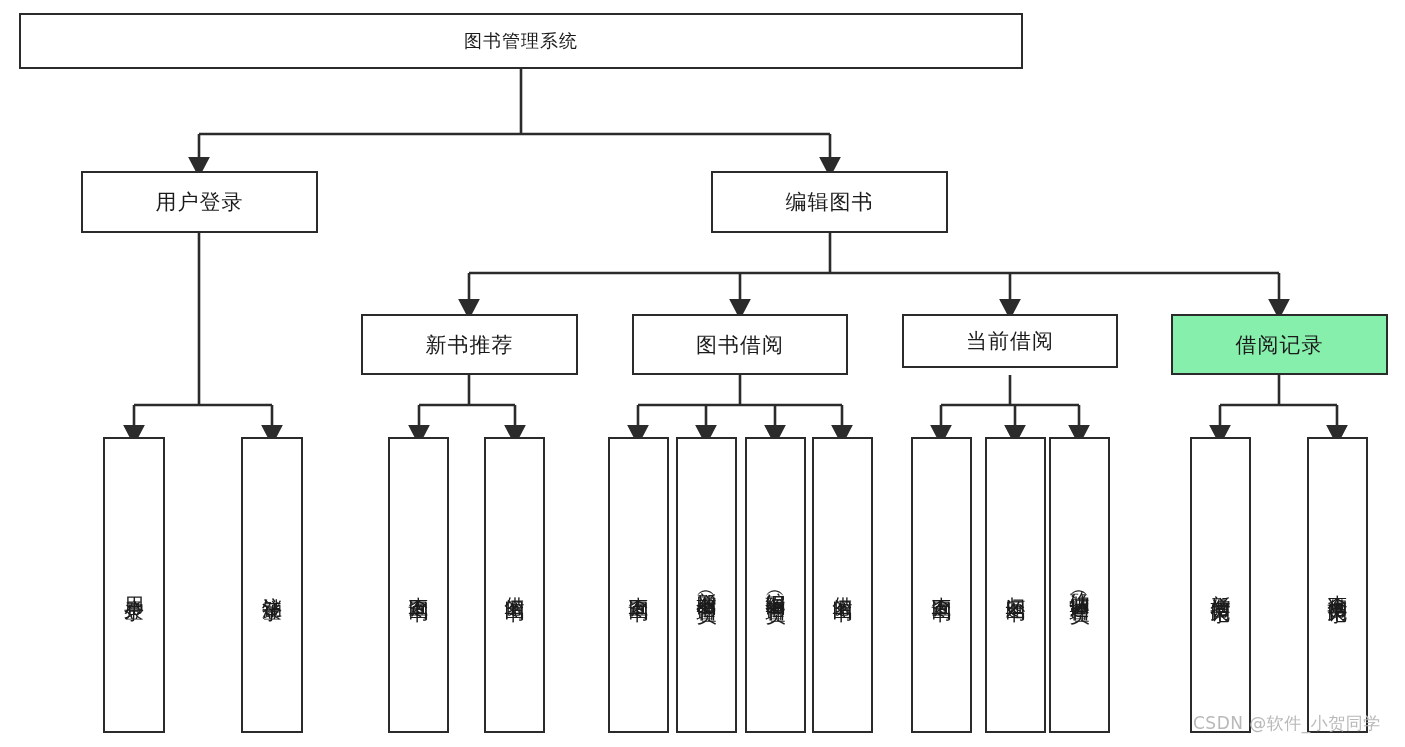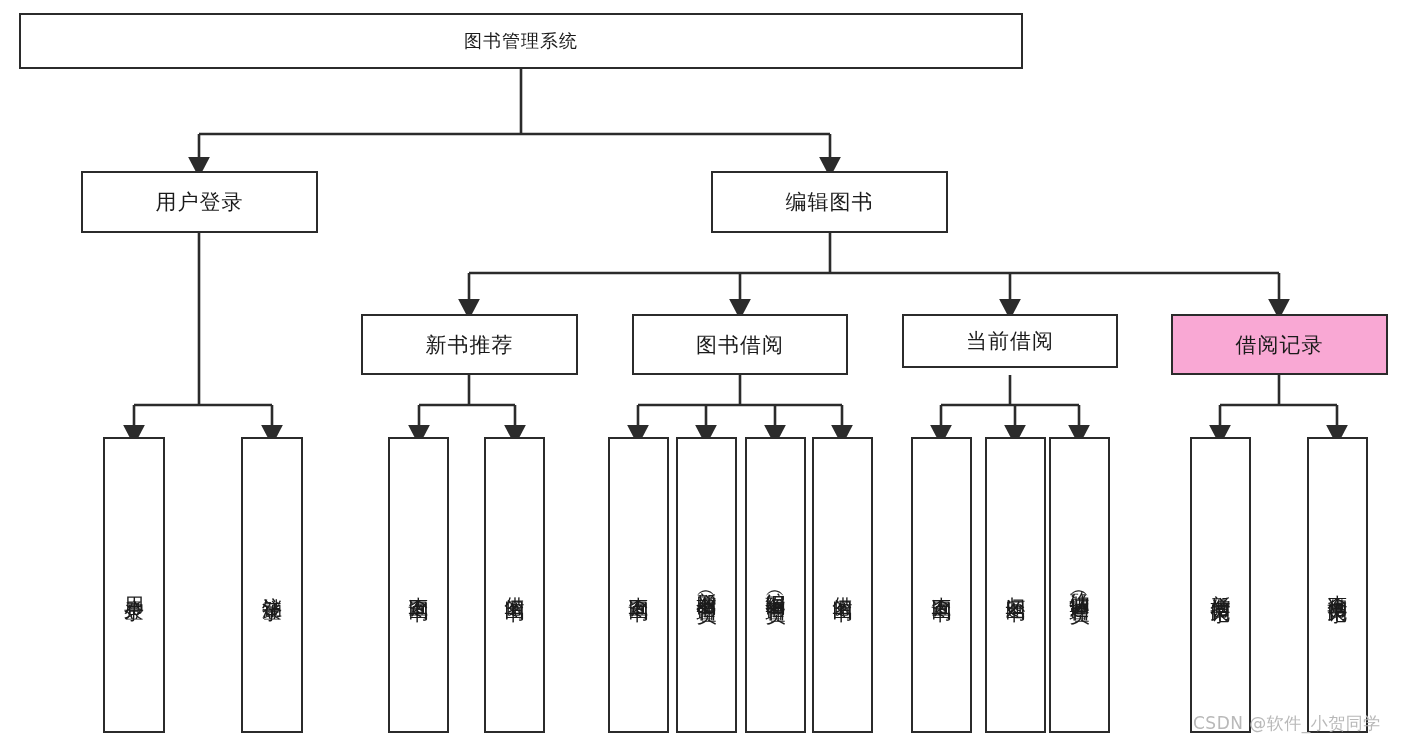--- a/index.html
+++ b/index.html
@@ -134,21 +134,21 @@
 
   <div class="node h" style="left: 632px; top: 314px; width: 216px; height: 61px; border-color: rgb(43, 43, 43); background: rgb(255, 255, 255); color: rgb(27, 27, 27);">
     <span>图书借阅</span>
   </div>
   <div class="node h" style="left: 361px; top: 314px; width: 217px; height: 61px; border-color: rgb(43, 43, 43); background: rgb(255, 255, 255); color: rgb(27, 27, 27);">
     <span>新书推荐</span>
   </div>
   <div class="node h" style="left: 902px; top: 314px; width: 216px; height: 54px; border-color: rgb(43, 43, 43); background: rgb(255, 255, 255); color: rgb(27, 27, 27);">
     <span>当前借阅</span>
   </div>
-  <div class="node h" style="left: 1171px; top: 314px; width: 217px; height: 61px; border-color: rgb(43, 43, 43); background: #f9a8d4; color: rgb(27, 27, 27);">
+  <div class="node h" style="left: 1171px; top: 314px; width: 217px; height: 61px; border-color: rgb(43, 43, 43); background: #86efac; color: rgb(27, 27, 27);">
     <span>借阅记录</span>
   </div>
 
   <div class="node v" style="left: 103px; top: 437px; width: 62px; height: 296px; border-color: rgb(43, 43, 43); background: rgb(255, 255, 255); color: rgb(27, 27, 27);">
     <span class="vtext">用户登录</span>
   </div>
   <div class="node v" style="left: 241px; top: 437px; width: 62px; height: 296px; border-color: rgb(43, 43, 43); background: rgb(255, 255, 255); color: rgb(27, 27, 27);">
     <span class="vtext">注销登录</span>
   </div>
   <div class="node v" style="left: 388px; top: 437px; width: 61px; height: 296px; border-color: rgb(43, 43, 43); background: rgb(255, 255, 255); color: rgb(27, 27, 27);">

